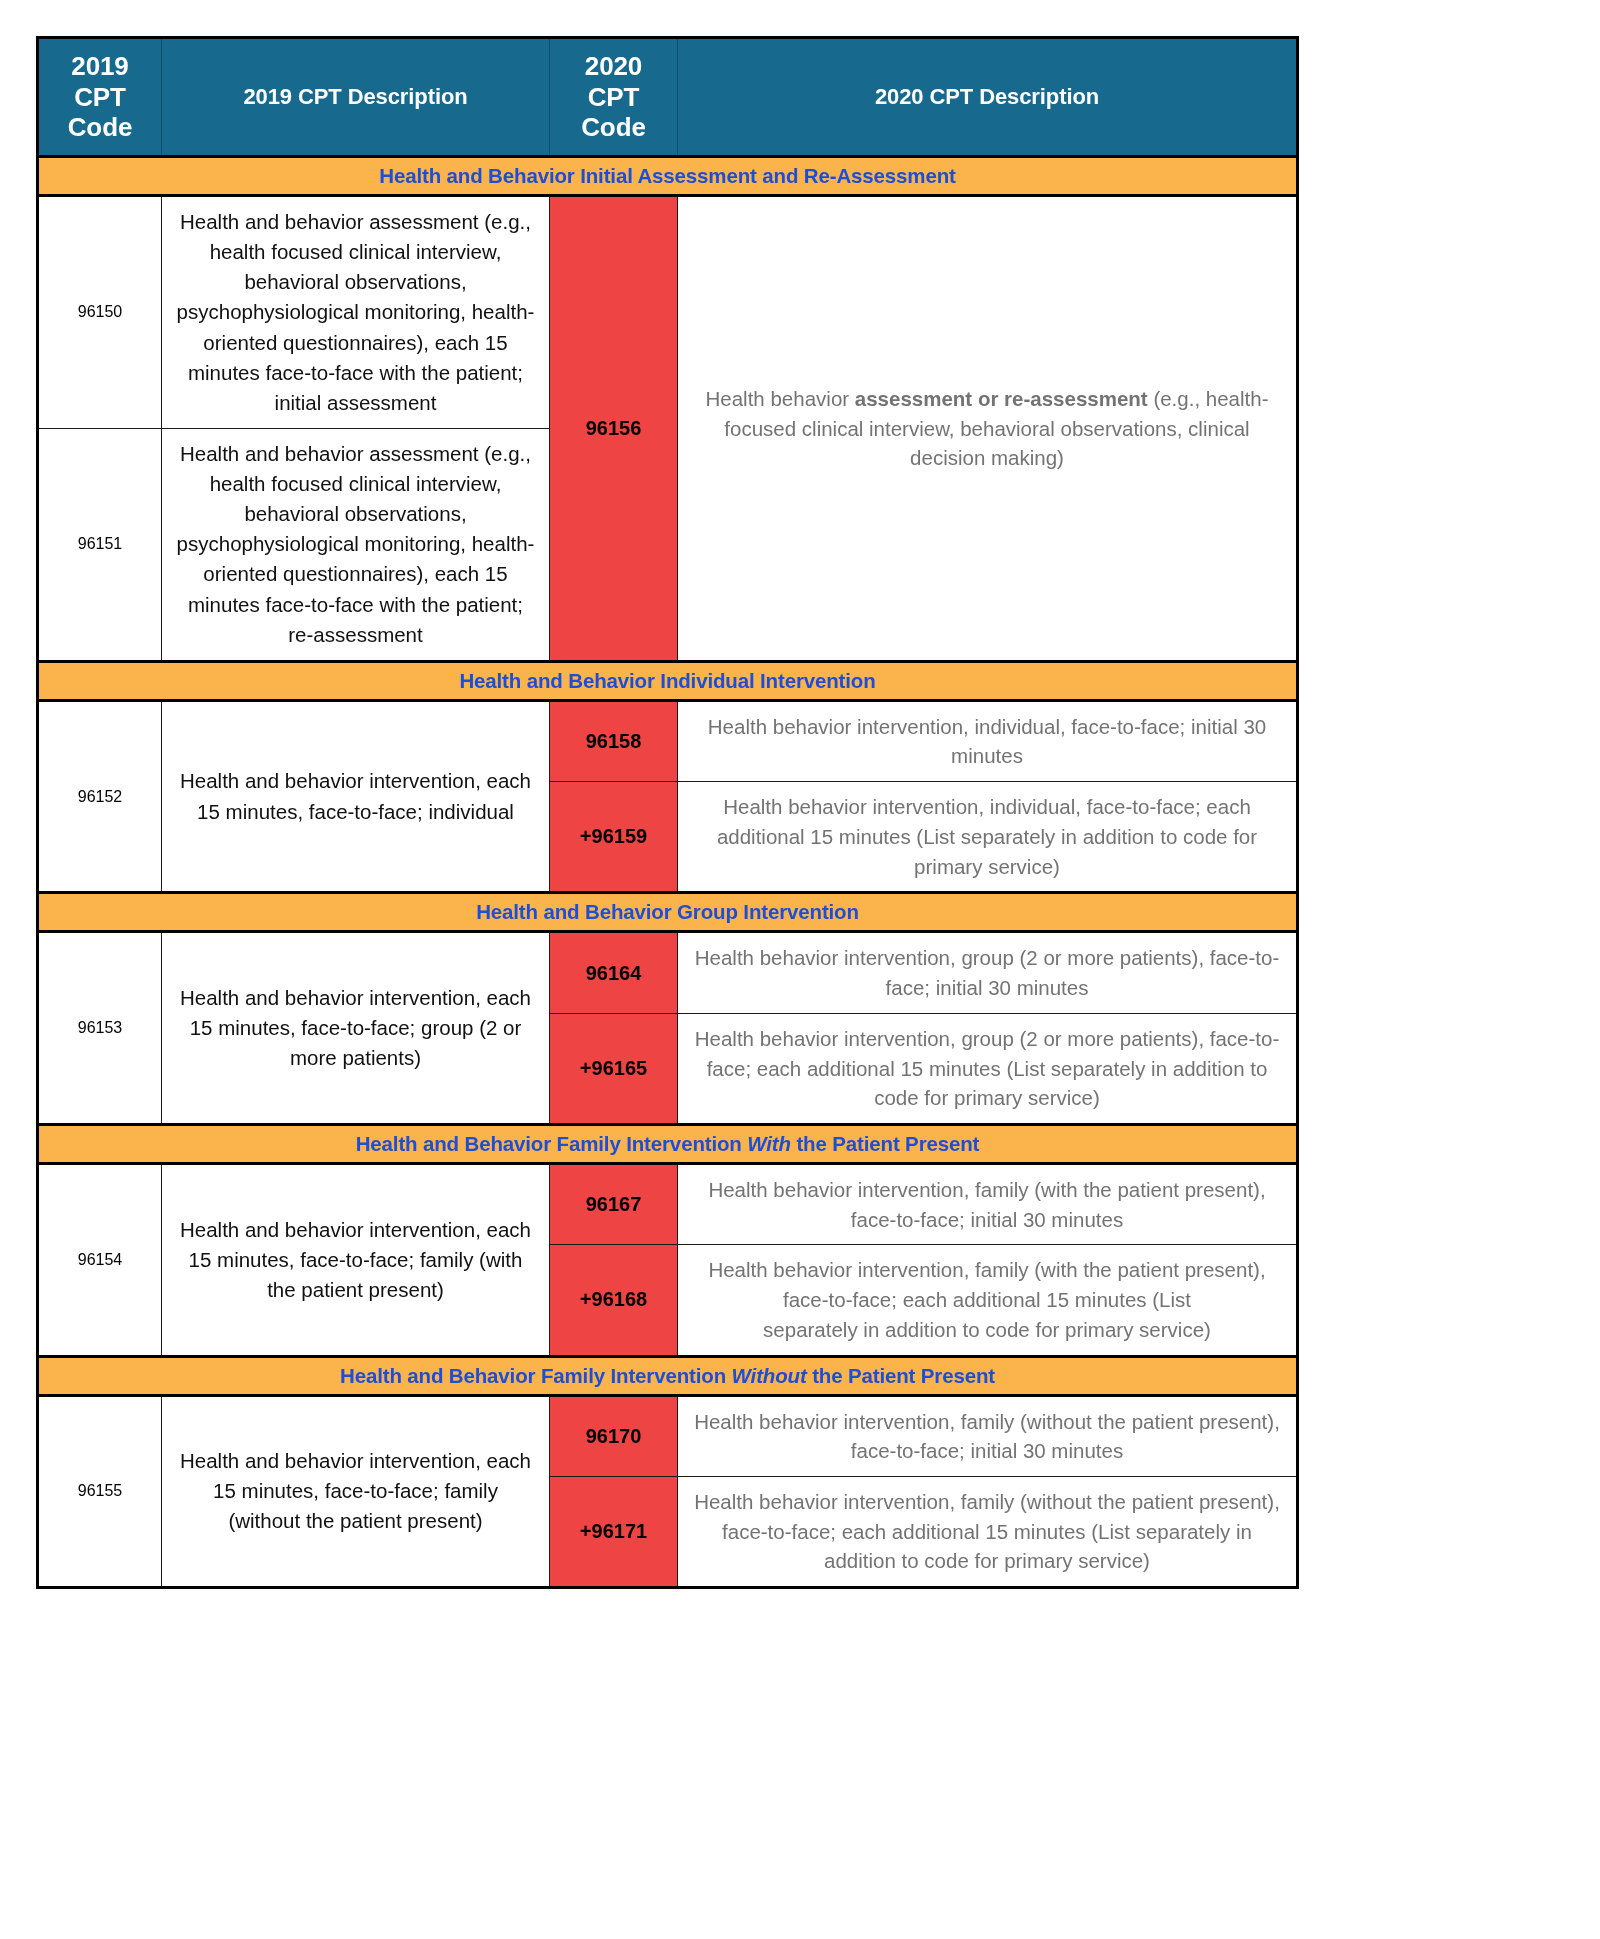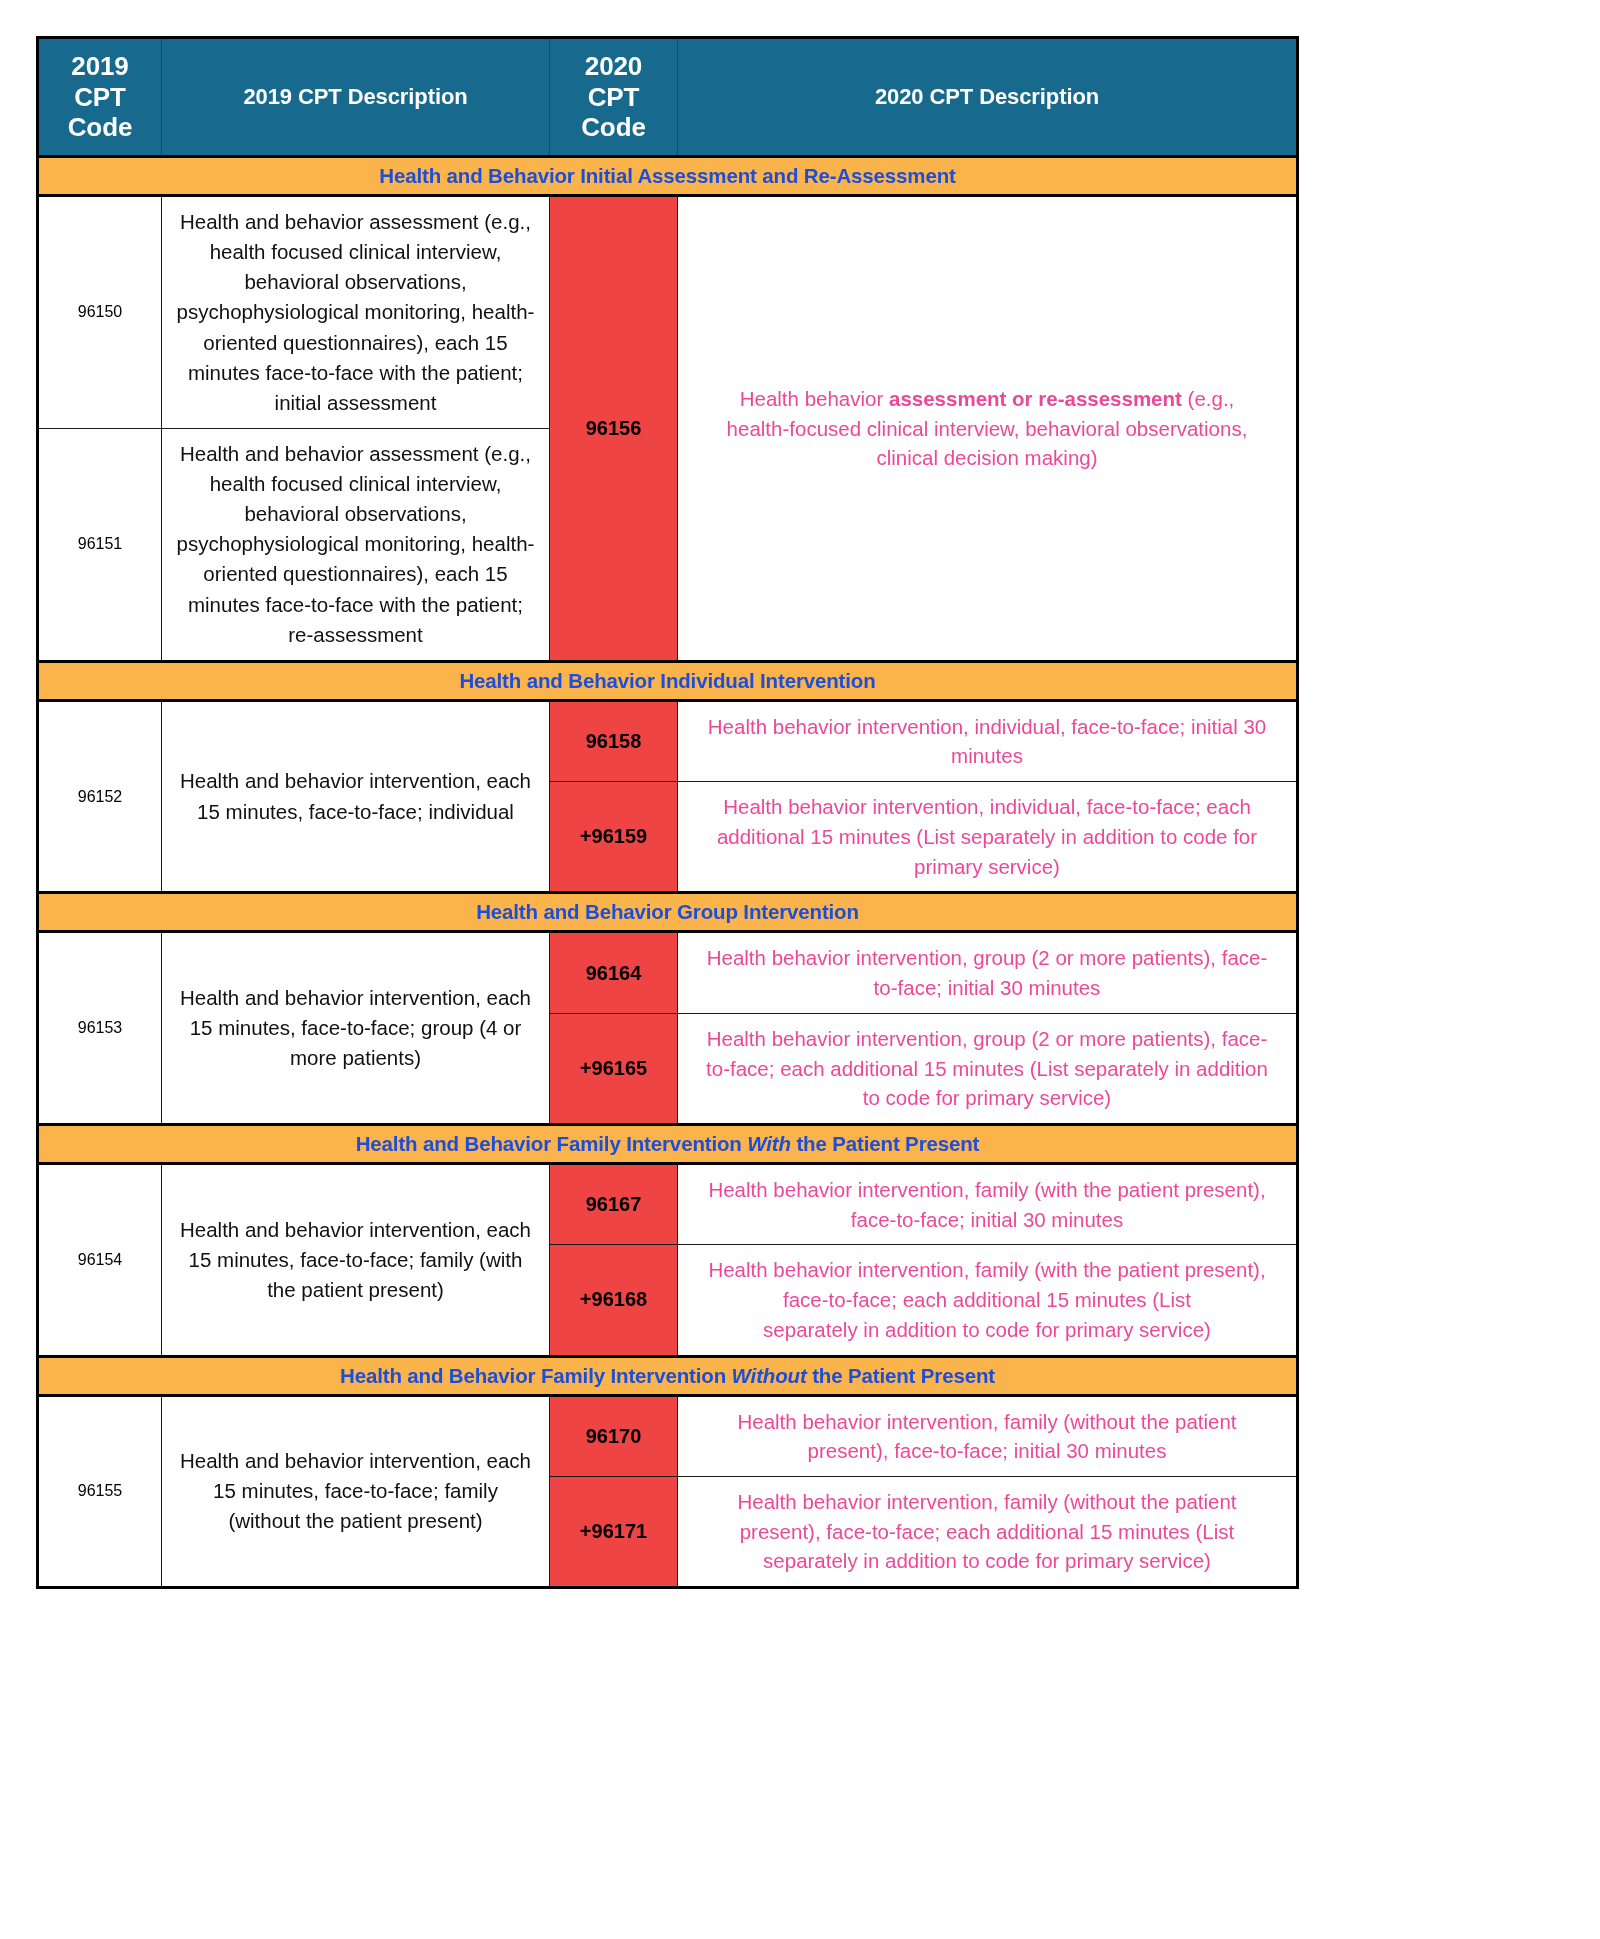--- a/index.html
+++ b/index.html
@@ -86,23 +86,23 @@
     font-size: 20px;
     font-weight: bold;
     color: #000000;
     background: #ef4444;
     border-left: 1px solid #1a1a1a;
     border-right: 1px solid #1a1a1a;
   }
   td.desc2020 {
     font-size: 20.5px;
     line-height: 1.45;
-    color: #ec4899;
-    background: #ffffff;
-    padding: 10px 28px;
+    color: #737373;
+    background: #ffffff;
+    padding: 10px 16px;
   }
   td.desc2020 b { font-weight: bold; }
 
   .nowrapline { white-space: pre-line; }
 </style>
 </head>
 <body>
 
 <div id="page">
   <table class="cpt">
@@ -152,21 +152,21 @@
       <tr>
         <td class="code2020">+96159</td>
         <td class="desc2020">Health behavior intervention, individual, face-to-face; each additional 15 minutes (List separately in addition to code for primary service)</td>
       </tr>
 
       <tr class="section">
         <td colspan="4">Health and Behavior Group Intervention</td>
       </tr>
       <tr>
         <td class="code2019" rowspan="2">96153</td>
-        <td class="desc2019" rowspan="2">Health and behavior intervention, each 15 minutes, face-to-face; group (4 or more patients)</td>
+        <td class="desc2019" rowspan="2">Health and behavior intervention, each 15 minutes, face-to-face; group (2 or more patients)</td>
         <td class="code2020">96164</td>
         <td class="desc2020">Health behavior intervention, group (2 or more patients), face-to-face; initial 30 minutes</td>
       </tr>
       <tr>
         <td class="code2020">+96165</td>
         <td class="desc2020">Health behavior intervention, group (2 or more patients), face-to-face; each additional 15 minutes (List separately in addition to code for primary service)</td>
       </tr>
 
       <tr class="section">
         <td colspan="4">

